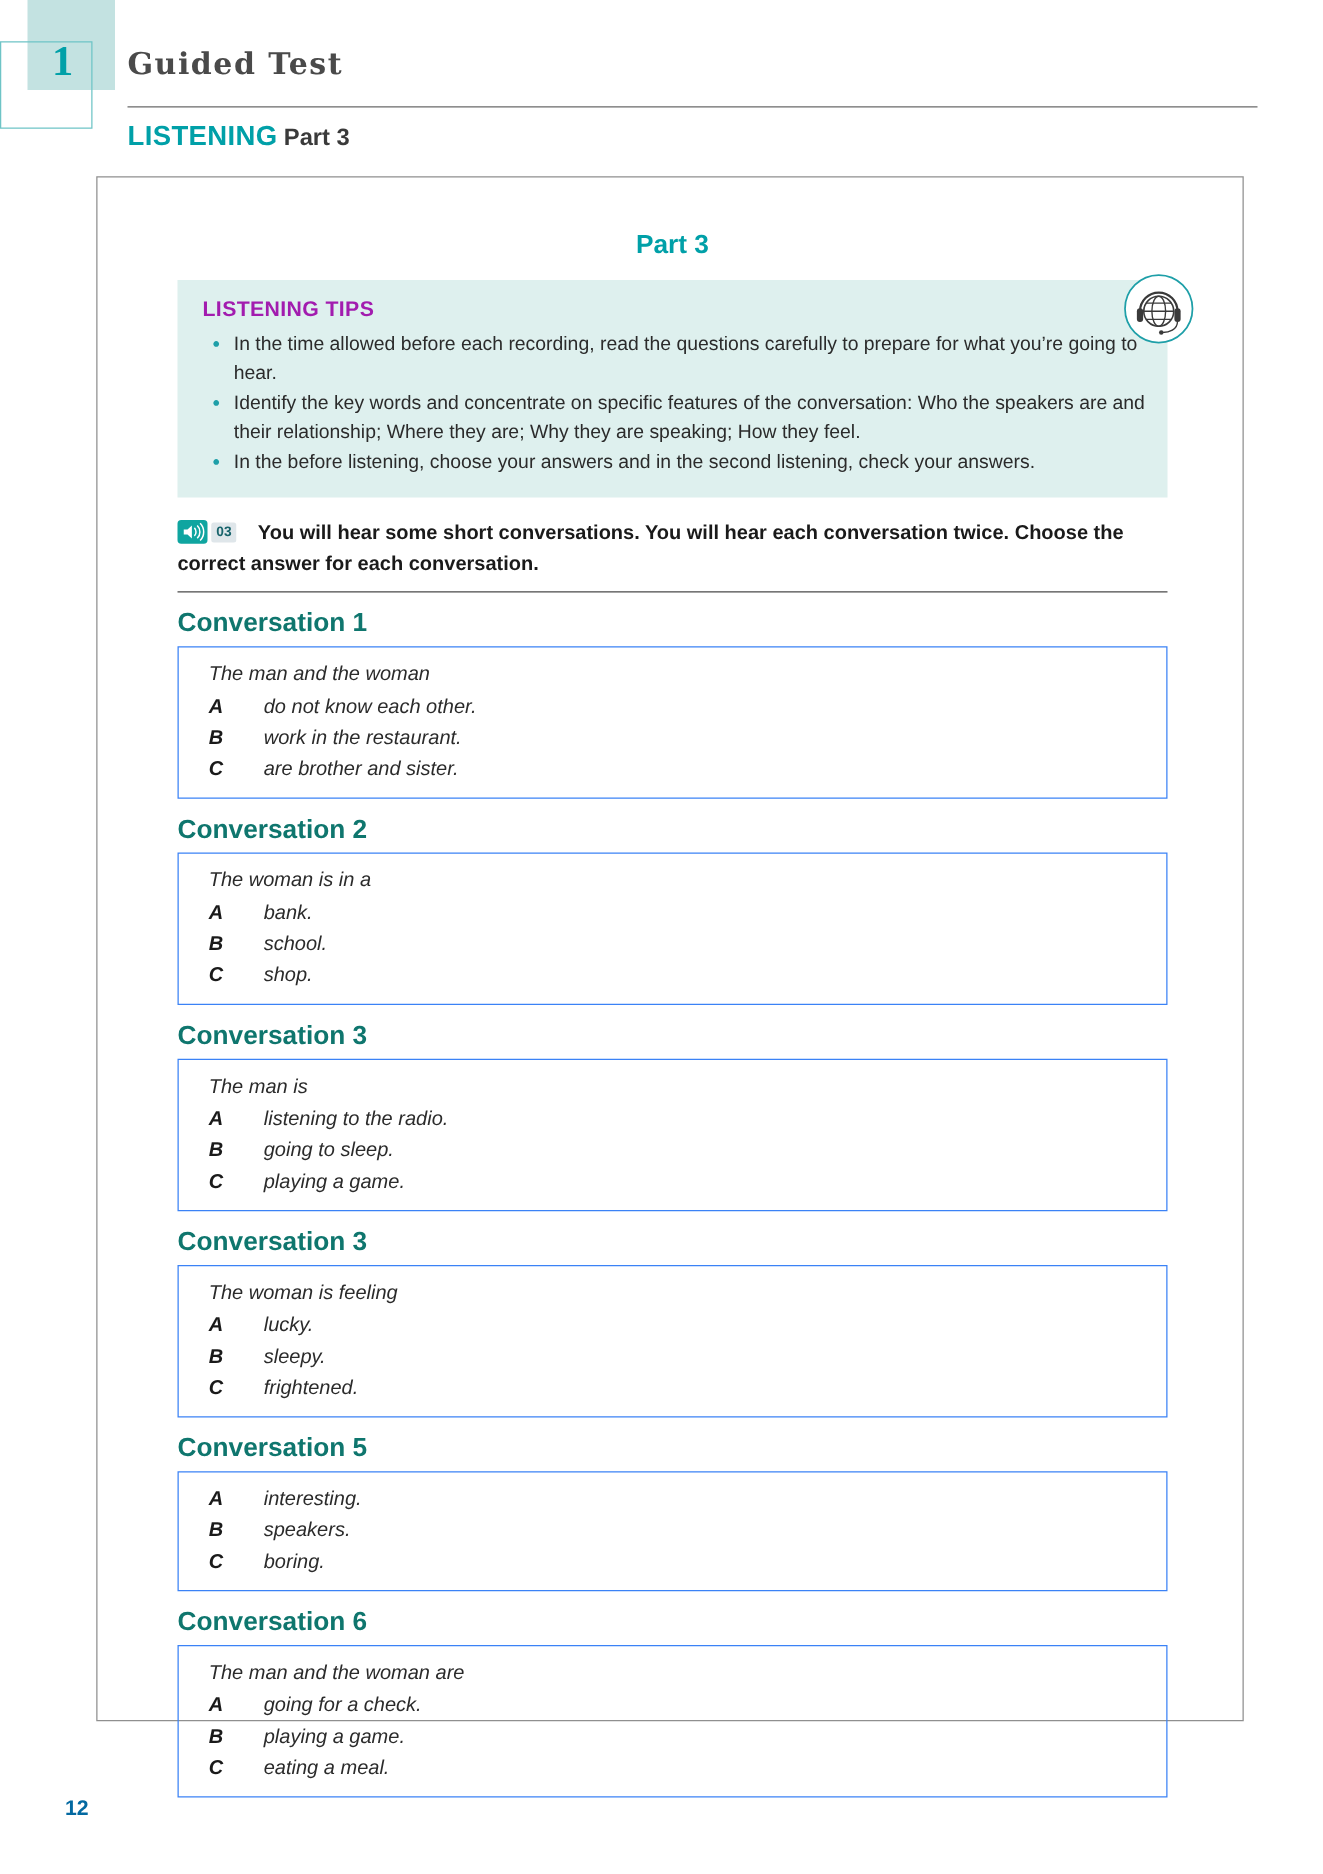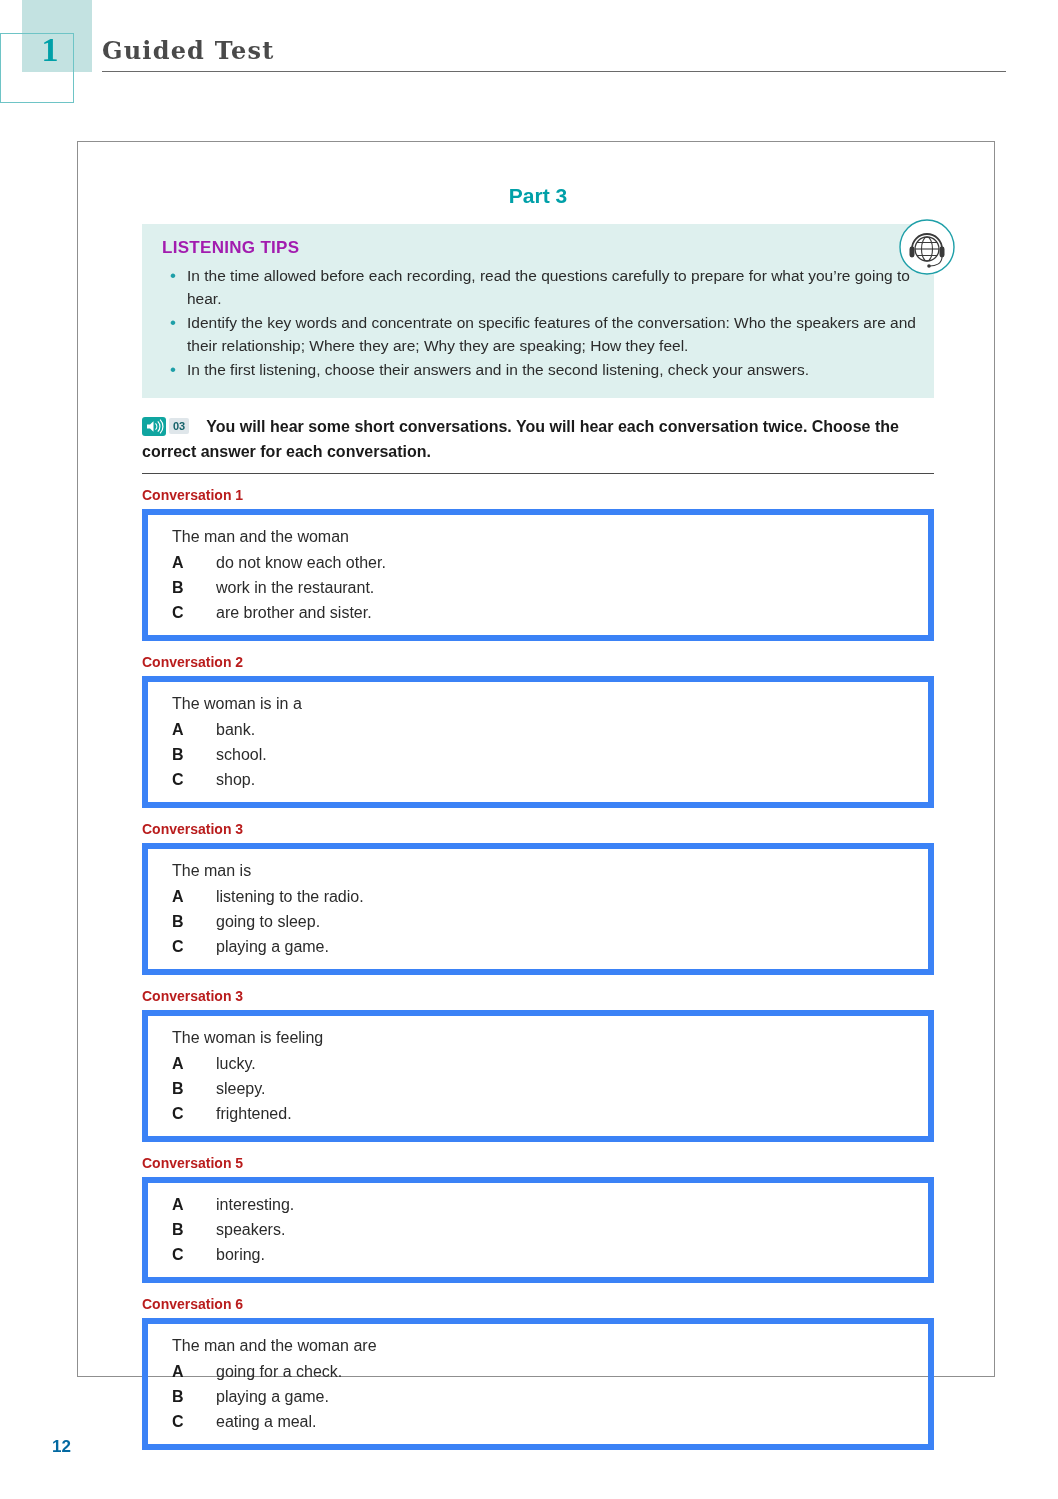--- a/index.html
+++ b/index.html
@@ -64,21 +64,21 @@
     left: 102px;
     top: 36px;
     right: 50px;
   }
   .guided-test {
     font-family: "DejaVu Serif", serif;
     font-weight: bold;
     font-size: 24px;
     color: #4a4a4a;
     letter-spacing: 1.2px;
-    padding-bottom: 6px;
+    padding-bottom: 20px;
     border-bottom: 1.5px solid #6a6a6a;
     display: block;
     width: 904px;
     box-sizing: border-box;
   }
   .subject-line {
     margin-top: 10px;
     font-size: 22px;
     line-height: 26px;
   }
@@ -195,29 +195,30 @@
     padding: 2px 4px 2px 4px;
     border-radius: 2px;
     vertical-align: 2px;
     margin-right: 17px;
     line-height: 12px;
   }
 
   
   .conv-block { margin-top: 13px; }
   .conv-label {
-    font-size: 14px;
-    font-weight: bold;
-    color: #b91c1c;
+    font-size: 21px;
+    font-weight: bold;
+    color: #0f766e;
     margin-bottom: 6px;
   }
   .conv-box {
-    border: 6px solid #3b82f6;
+    border: 1px solid #3b82f6;
     padding: 9px 2px 10px 24px;
     box-sizing: border-box;
+    font-style: italic;
   }
   .conv-stem {
     font-size: 16px;
     line-height: 25px;
     color: #2b2b2b;
     margin-bottom: 1px;
   }
   .opt-row {
     display: flex;
     font-size: 16px;
@@ -246,20 +247,23 @@
 <body>
 
 <div class="page-header">
   <div class="chapter-badge">
     <div class="badge-fill"></div>
     <div class="badge-outline"></div>
     <div class="badge-number">1</div>
   </div>
   <div class="header-text">
     <span class="guided-test">Guided Test</span>
+    <div class="subject-line">
+      <span class="subject-name">LISTENING</span><span class="subject-part">Part 3</span>
+    </div>
   </div>
 </div>
 
 <div class="content-frame">
   <div class="inner-pad">
 
     <div class="part-title">Part 3</div>
 
     <div class="tips-box">
       <div class="tips-title">LISTENING TIPS</div>
@@ -267,21 +271,21 @@
         <li>
           <span class="bullet">•</span>
           <span>In the time allowed before each recording, read the questions carefully to prepare for what you’re going to hear.</span>
         </li>
         <li>
           <span class="bullet">•</span>
           <span>Identify the key words and concentrate on specific features of the conversation: Who the speakers are and their relationship; Where they are; Why they are speaking; How they feel.</span>
         </li>
         <li>
           <span class="bullet">•</span>
-          <span>In the first listening, choose their answers and in the second listening, check your answers.</span>
+          <span>In the before listening, choose your answers and in the second listening, check your answers.</span>
         </li>
       </ul>
 
       <span class="globe-icon">
         <svg width="58" height="58" viewBox="0 0 58 58">
           <circle cx="29" cy="29" r="27" fill="#ffffff" stroke="#1e9fa8" stroke-width="1.4"></circle>
           <circle cx="29" cy="31" r="12" fill="none" stroke="#3a3a3a" stroke-width="1.3"></circle>
           <ellipse cx="29" cy="31" rx="5.5" ry="12" fill="none" stroke="#3a3a3a" stroke-width="1.1"></ellipse>
           <line x1="17" y1="31" x2="41" y2="31" stroke="#3a3a3a" stroke-width="1.1"></line>
           <line x1="19" y1="24.5" x2="39" y2="24.5" stroke="#3a3a3a" stroke-width="1"></line>

